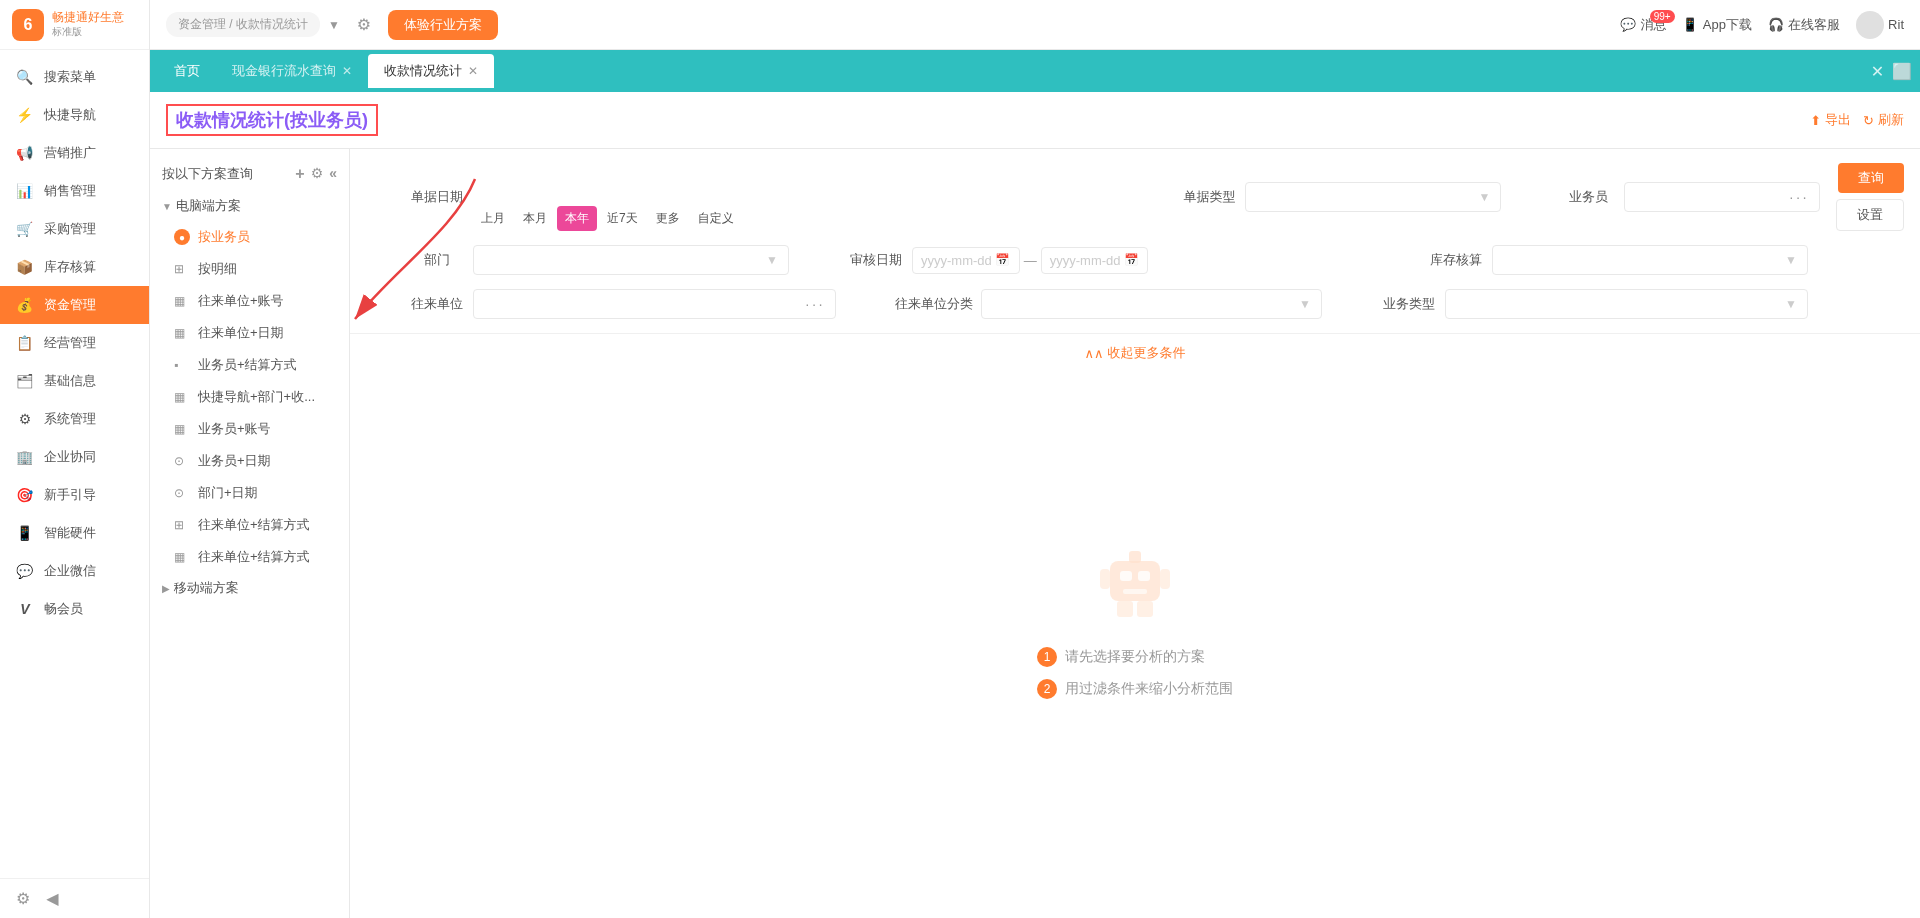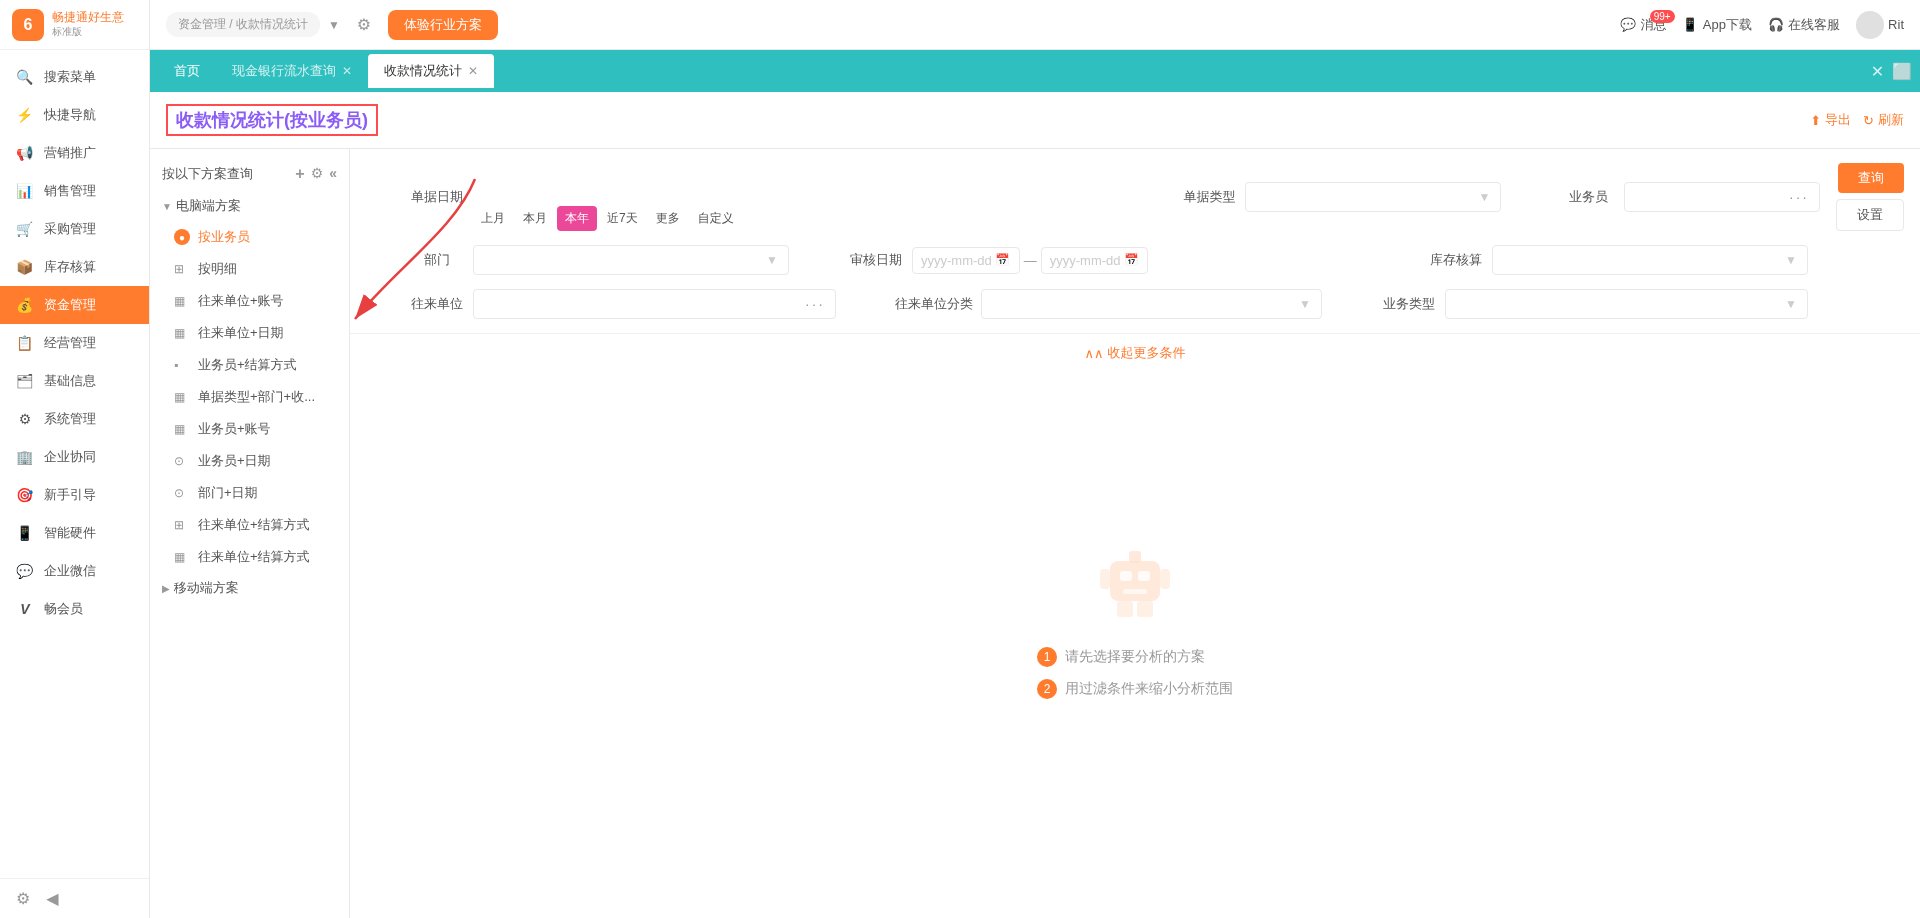--- a/index.html
+++ b/index.html
@@ -286,21 +286,21 @@
             <span>往来单位+日期</span>
           </div>
 
           <div class="scheme-list-item">
             <span class="scheme-item-icon">▪</span>
             <span>业务员+结算方式</span>
           </div>
 
           <div class="scheme-list-item">
             <span class="scheme-item-icon">▦</span>
-            <span>单据类型+部门+收...</span>
+            <span>快捷导航+部门+收...</span>
           </div>
 
           <div class="scheme-list-item">
             <span class="scheme-item-icon">▦</span>
             <span>业务员+账号</span>
           </div>
 
           <div class="scheme-list-item">
             <span class="scheme-item-icon">⊙</span>
             <span>业务员+日期</span>

